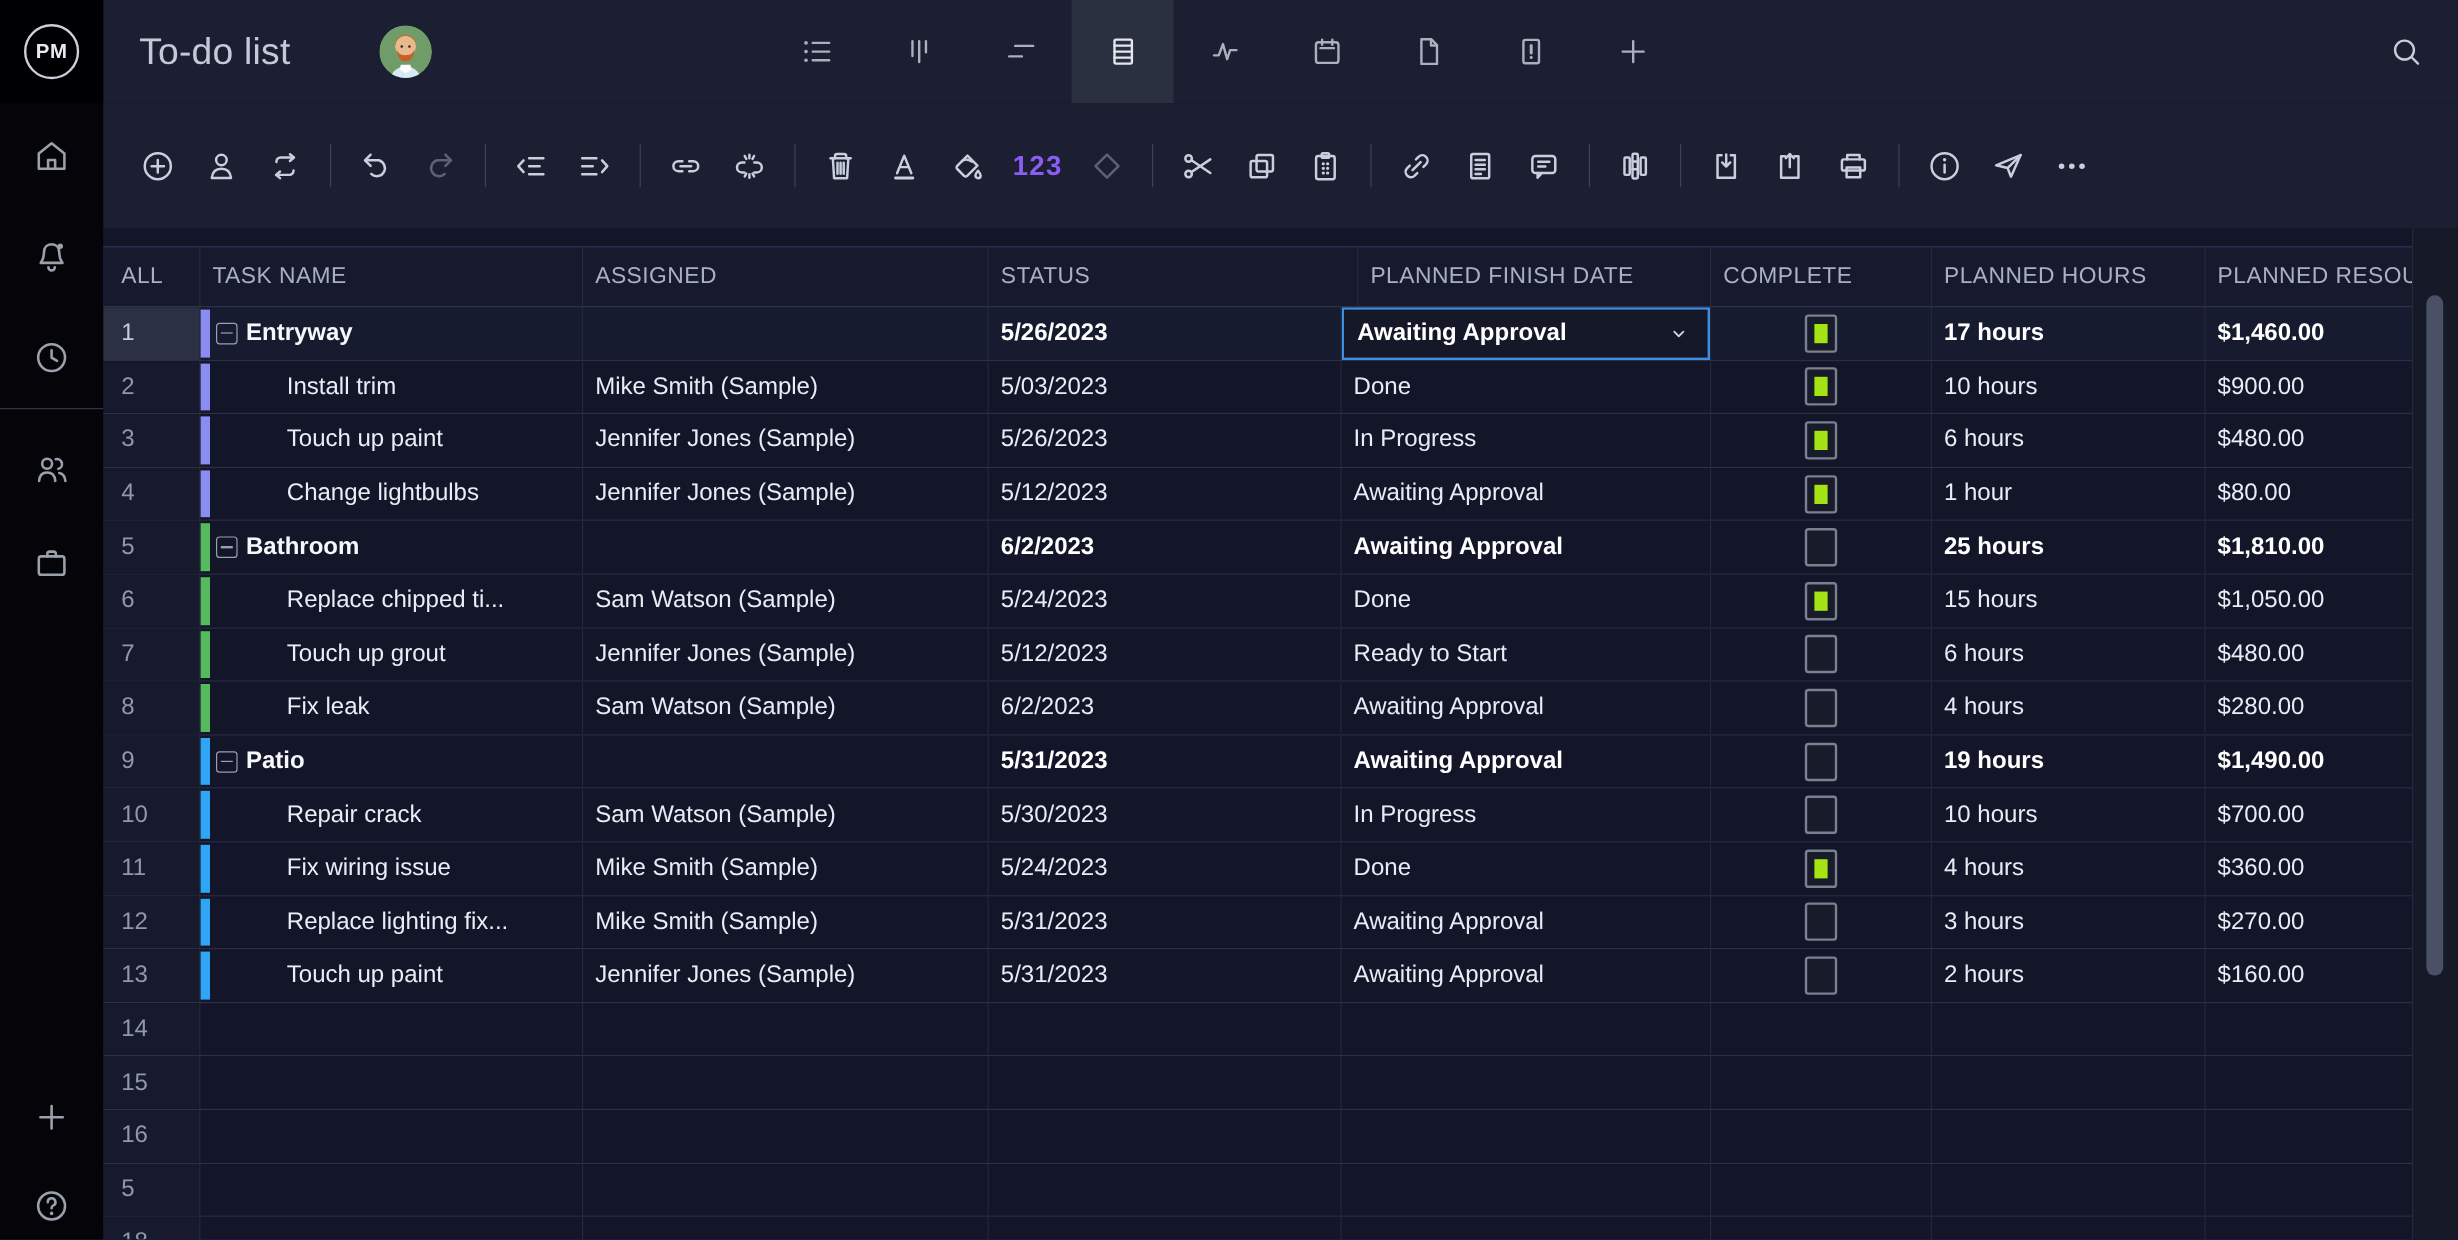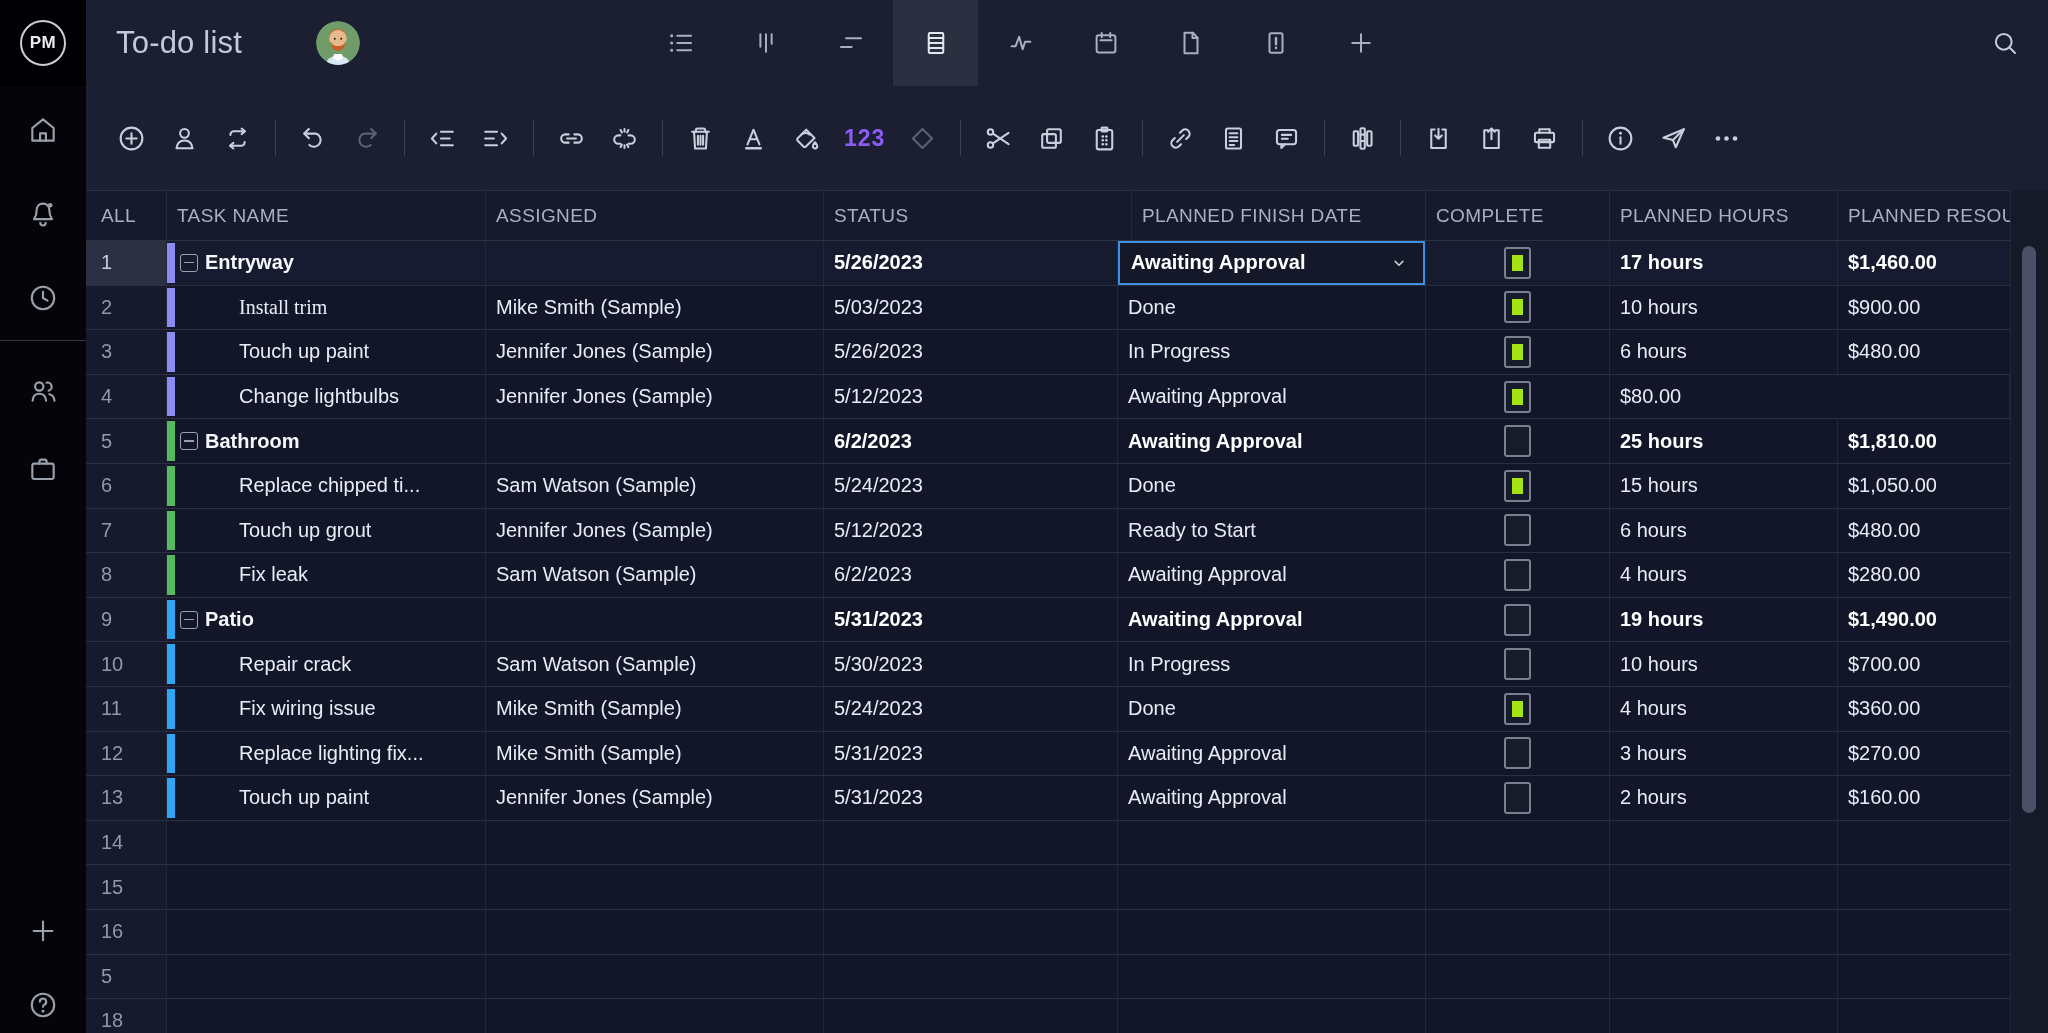--- a/index.html
+++ b/index.html
@@ -36,21 +36,21 @@
   .toolbar{position:absolute;left:0;top:86px;right:0;height:104px;background:#1b1f31;
     display:flex;align-items:center;padding-left:30px;box-sizing:border-box;}
   .tgroup{display:flex;align-items:center;gap:22px;}
   .tsep{width:1px;height:36px;background:#3c4254;margin:0 22px;flex:0 0 1px;}
   .tbtn{width:31px;height:31px;color:#c9cfdc;cursor:pointer;flex:0 0 auto;}
   .tbtn svg{width:100%;height:100%;}
   .tbtn.dis{color:#5b6274;}
   .t123{font-size:23px;font-weight:600;color:#8b5cf6;letter-spacing:1px;cursor:default;}
 
   
-  .sheet{position:absolute;left:0;top:190px;width:1924px;bottom:0;background:#4c1d95;overflow:hidden;border-top:1px solid #2a2f41;}
+  .sheet{position:absolute;left:0;top:205px;width:1924px;bottom:0;background:#4c1d95;overflow:hidden;border-top:1px solid #2a2f41;}
   .hrow,.row{display:flex;width:2160px;box-sizing:border-box;}
   .hrow{height:50px;background:#161a2c;border-bottom:1px solid #2e3343;}
   .hcell{display:flex;align-items:center;font-size:19px;color:#a8b0c3;letter-spacing:.4px;
     padding-left:10px;box-sizing:border-box;border-right:1px solid #262b3a;overflow:hidden;white-space:nowrap;cursor:pointer;}
   .hcell.first{padding-left:15px;}
   .row{height:44.6px;background:#121628;border-bottom:1px solid #2a2f41;}
   .row.hl{background:#171b2f;}
   .cell{display:flex;align-items:center;box-sizing:border-box;border-right:1px solid #232838;
     font-size:20px;color:#e8ecf5;padding-left:10px;overflow:hidden;white-space:nowrap;cursor:cell;}
   .ncell{background:#161a2c;color:#9098ab;font-size:20px;padding-left:15px;cursor:pointer;}
@@ -405,21 +405,21 @@
             <div class="cell ccell" style="width: 184px; flex: 0 0 184px;">
               <div class="cb on">
                 <div class="in"></div>
               </div>
             </div>
             <div class="cell b" style="width: 228px; flex: 0 0 228px;">17 hours</div>
             <div class="cell b" style="width: 400px; flex: 0 0 400px;">$1,460.00</div>
           </div>
           <div class="row">
             <div class="cell ncell" style="width: 81px; flex: 0 0 81px;">2</div>
-            <div class="cell tcell" style="width: 319px; flex: 0 0 319px; font-family: Liberation Serif, serif;">
+            <div class="cell tcell" style="width: 319px; flex: 0 0 319px;">
               <div class="bar" style="background: rgb(138, 140, 241);"></div>
               <span class="cname">Install trim</span>
             </div>
             <div class="cell " style="width: 338px; flex: 0 0 338px;">Mike Smith (Sample)</div>
             <div class="cell " style="width: 294px; flex: 0 0 294px;">5/03/2023</div>
             <div class="cell scell" style="width: 308px; flex: 0 0 308px;">Done</div>
             <div class="cell ccell" style="width: 184px; flex: 0 0 184px;">
               <div class="cb on">
                 <div class="in"></div>
               </div>
@@ -451,20 +451,21 @@
               <span class="cname">Change lightbulbs</span>
             </div>
             <div class="cell " style="width: 338px; flex: 0 0 338px;">Jennifer Jones (Sample)</div>
             <div class="cell " style="width: 294px; flex: 0 0 294px;">5/12/2023</div>
             <div class="cell scell" style="width: 308px; flex: 0 0 308px;">Awaiting Approval</div>
             <div class="cell ccell" style="width: 184px; flex: 0 0 184px;">
               <div class="cb on">
                 <div class="in"></div>
               </div>
             </div>
+            <div class="cell " style="width: 228px; flex: 0 0 228px;">1 hour</div>
             <div class="cell " style="width: 400px; flex: 0 0 400px;">$80.00</div>
           </div>
           <div class="row">
             <div class="cell ncell" style="width: 81px; flex: 0 0 81px;">5</div>
             <div class="cell tcell" style="width: 319px; flex: 0 0 319px;">
               <div class="bar" style="background: rgb(85, 185, 94);"></div>
               <span class="collapse"></span>
               <span class="gname">Bathroom</span>
             </div>
             <div class="cell " style="width: 338px; flex: 0 0 338px;"></div>

